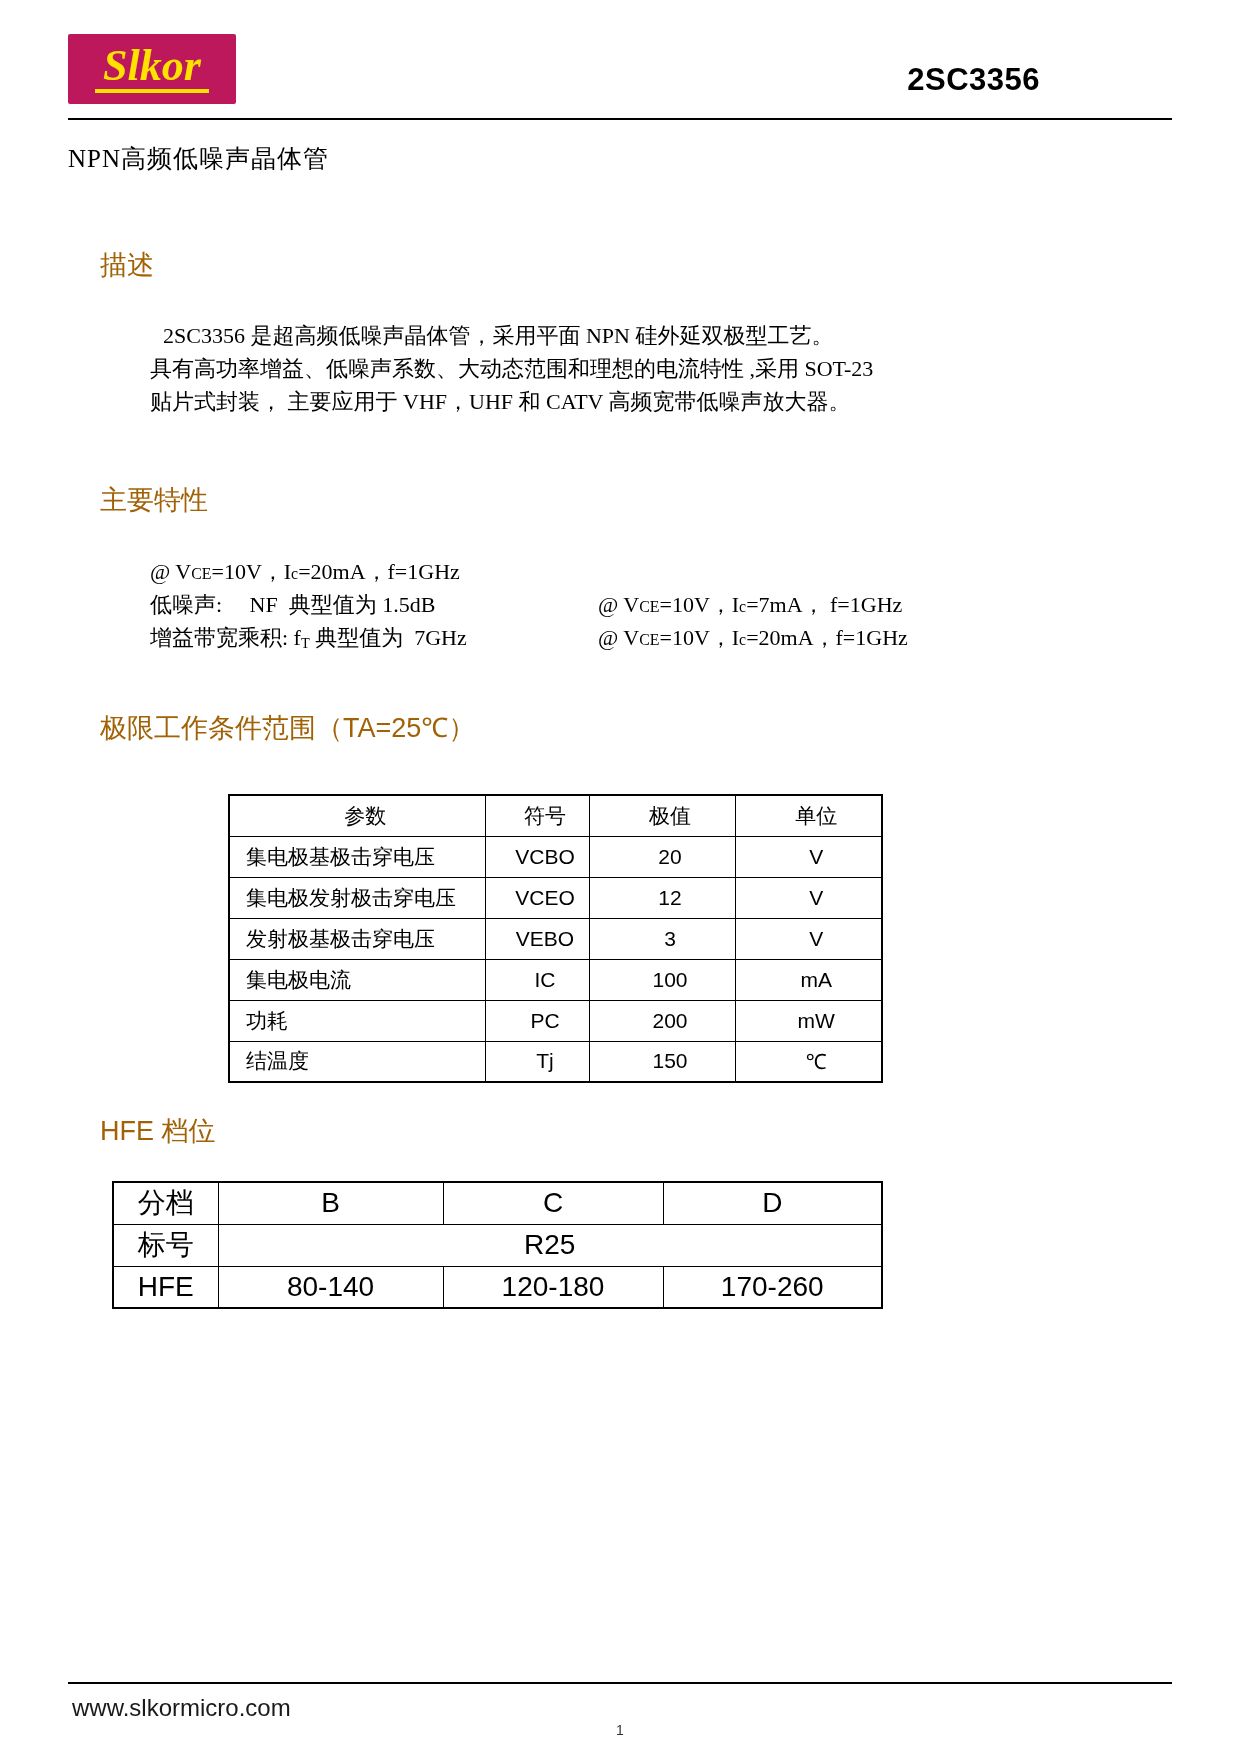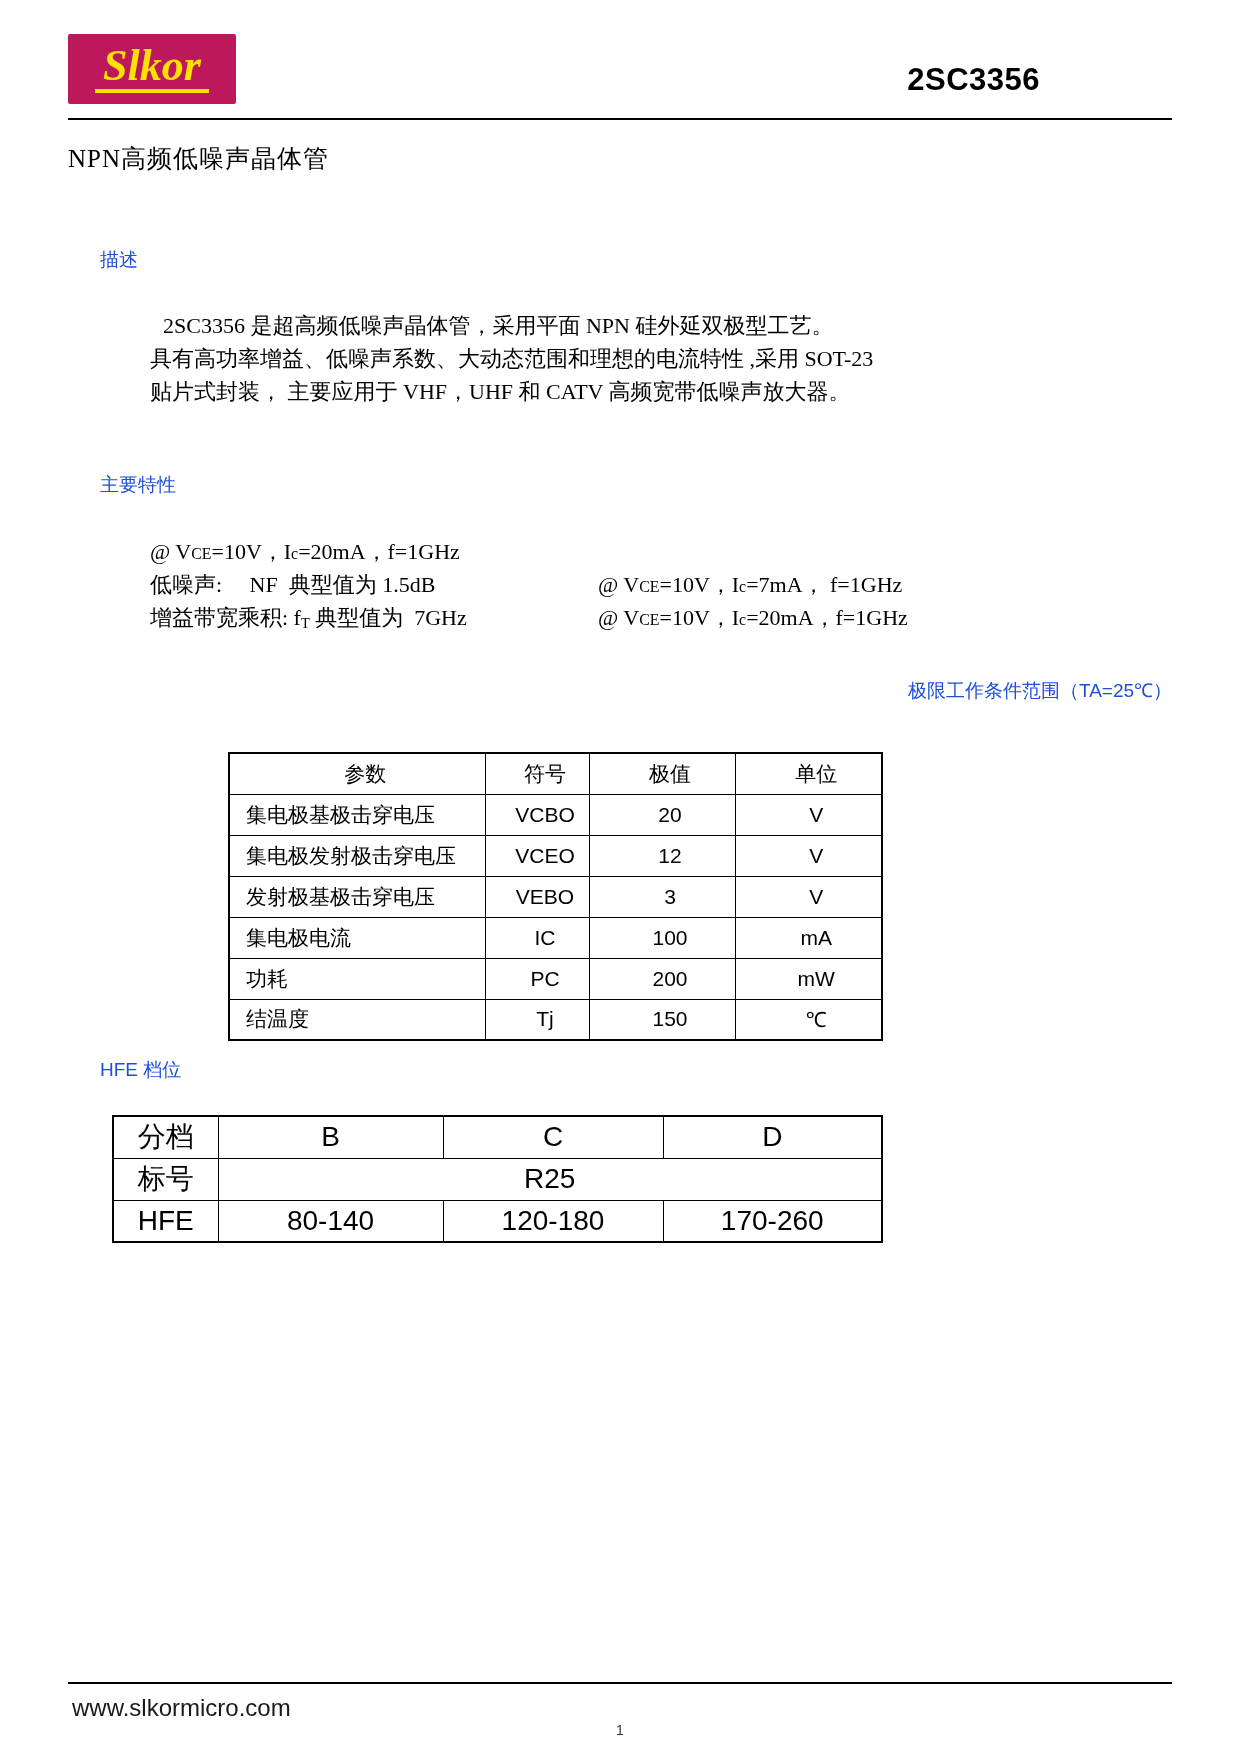--- a/index.html
+++ b/index.html
@@ -36,27 +36,27 @@
     font-weight:700; font-size:31px;
     letter-spacing:0.5px;
     padding-right:132px; padding-bottom:6px;
   }
   .header-rule { height:2px; background:#000; margin-top:14px; }
 
   .doc-title { font-size:25px; font-weight:400; margin-top:22px; letter-spacing:1px; }
 
   .section-heading {
     font-family:"Liberation Sans", sans-serif;
-    font-weight:500; font-size:19px; color:#1d4ed8;
+    font-weight:500; font-size:27px; color:#a16207;
     margin-left:32px;
   }
   .sec-desc .section-heading { margin-top:72px; }
   .sec-feat .section-heading { margin-top:64px; }
-  .sec-abs  .section-heading { margin-top:41px;text-align:right; }
-  .sec-hfe  .section-heading { margin-top:16px; }
+  .sec-abs  .section-heading { margin-top:52px; }
+  .sec-hfe  .section-heading { margin-top:30px; }
 
   .description {
     margin-top:36px; margin-left:82px;
     font-size:22px; line-height:33px; width:780px;
   }
   .description p:first-child { text-indent:13px; }
 
   .features { margin-top:38px; margin-left:82px; font-size:22px; }
   .feature-row { display:flex; line-height:31px; }
   .feature-left { display:inline-block; width:448px; white-space:pre-wrap; }

